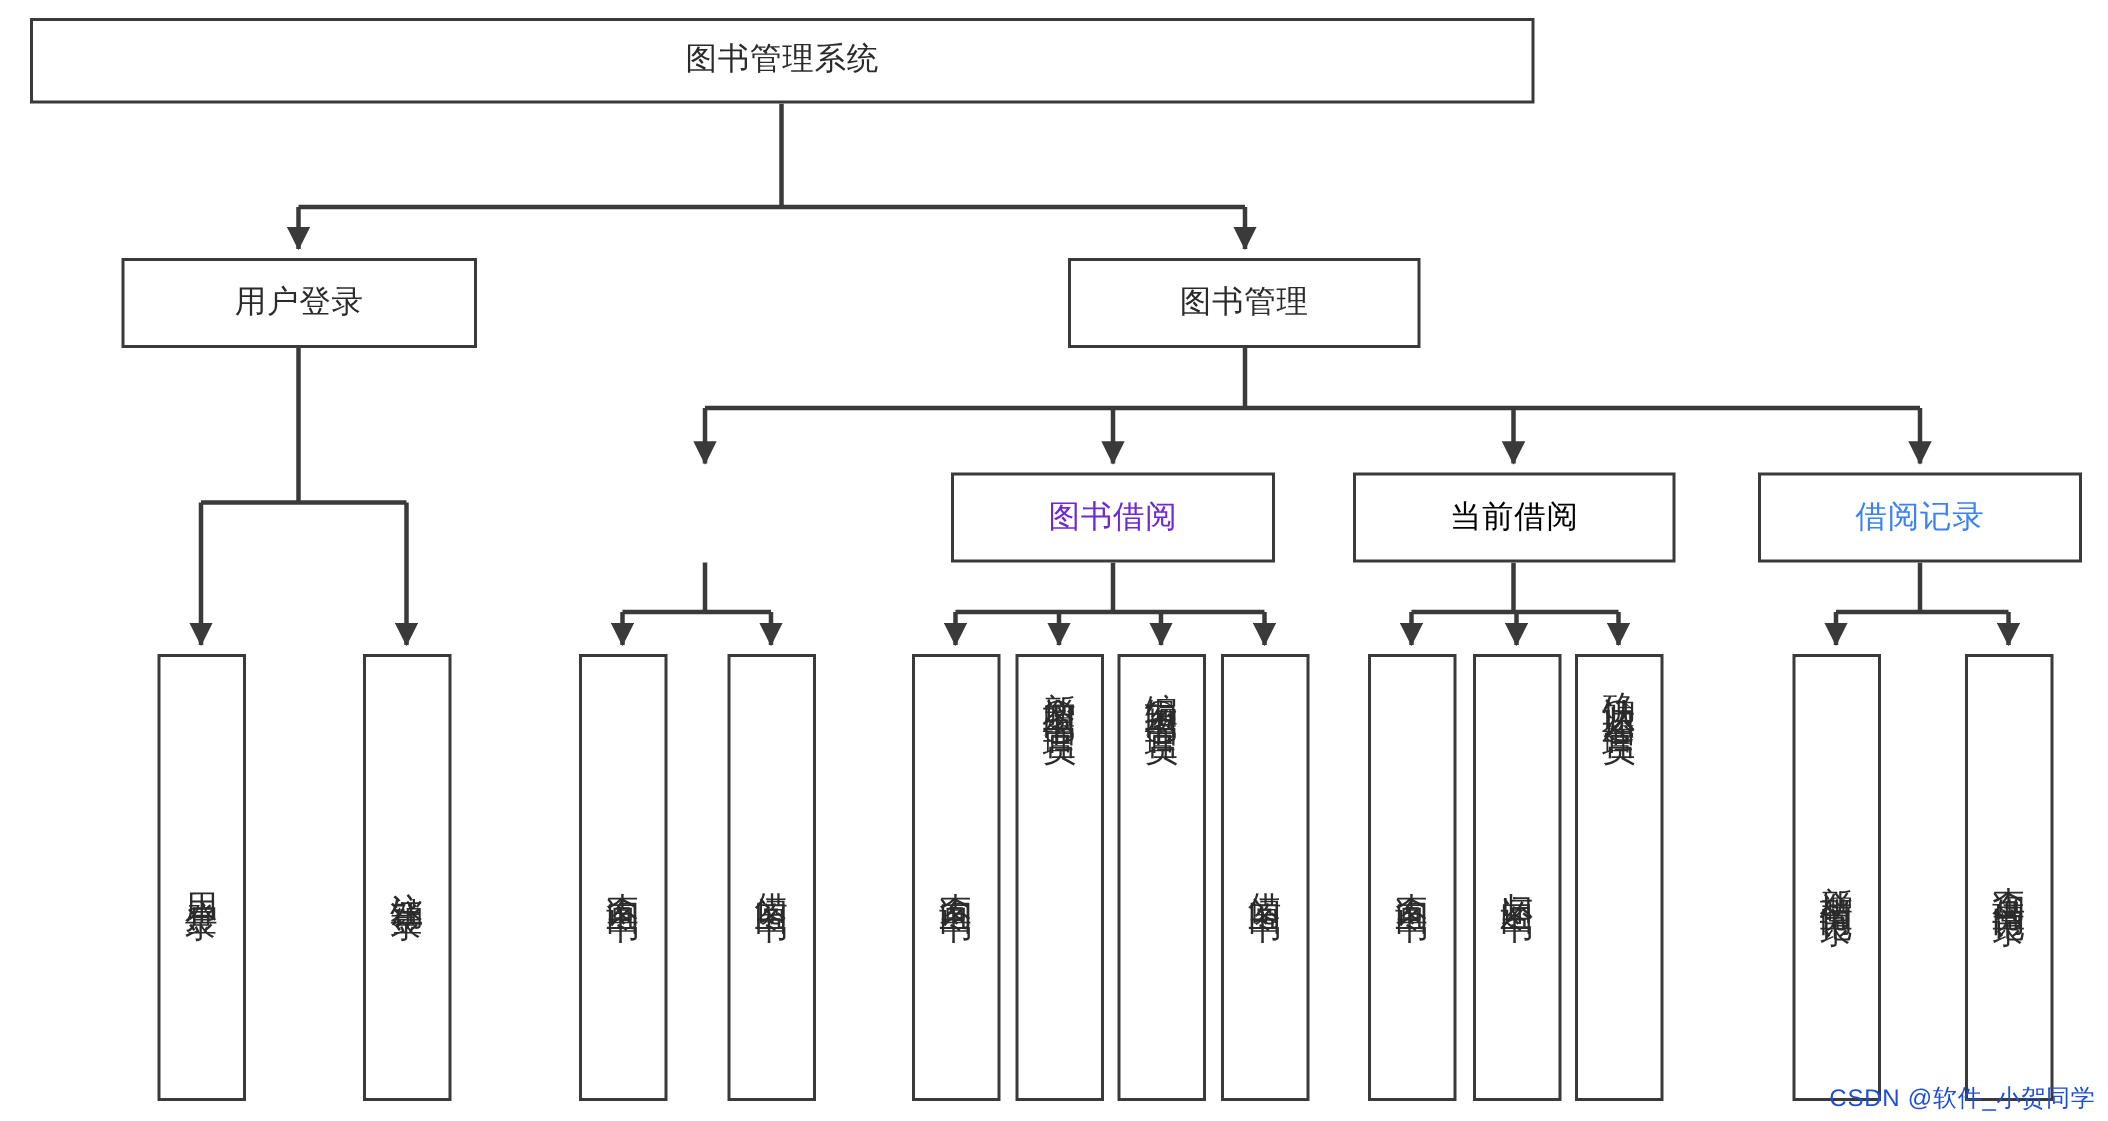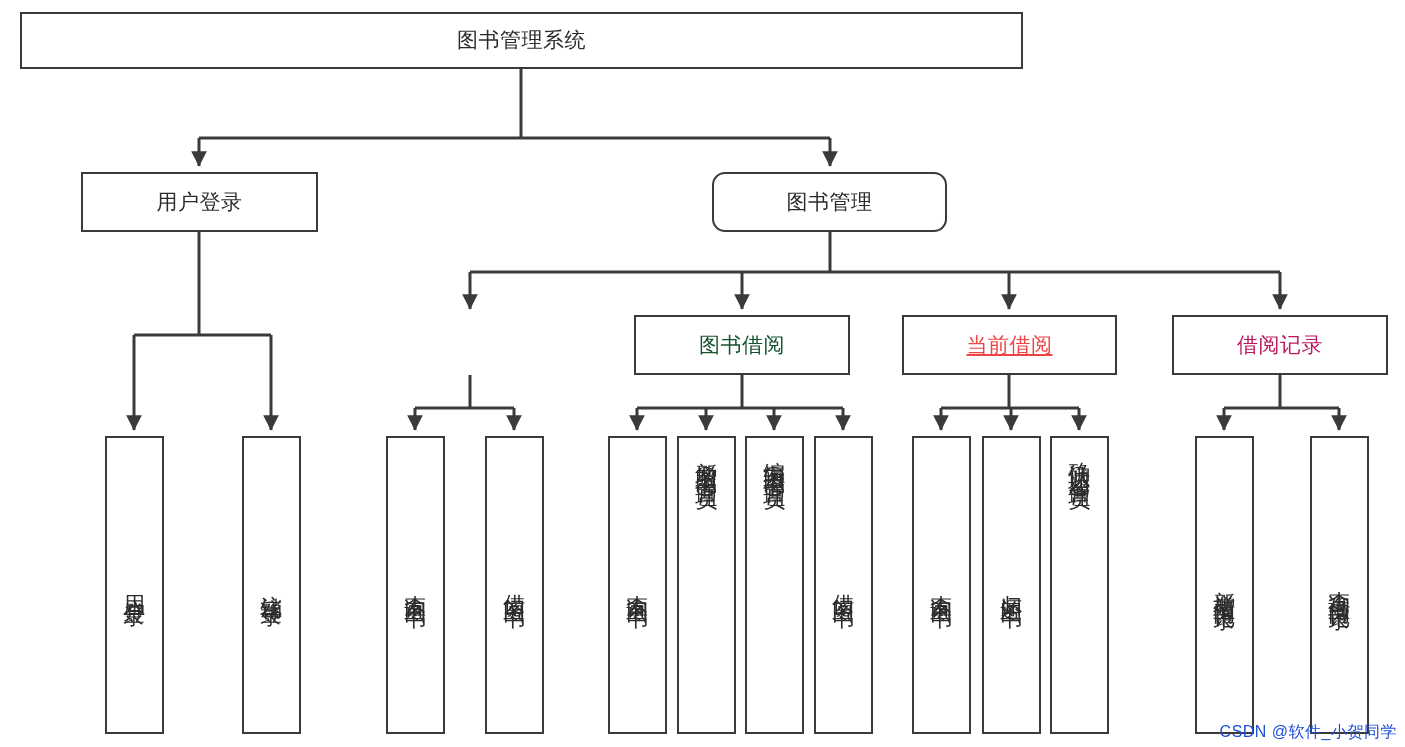--- a/index.html
+++ b/index.html
@@ -121,32 +121,32 @@
     </g>
   </svg>
 
   <div class="node" id="node-root" style="left: 20px; top: 12px; width: 1003px; height: 57px; border-color: rgb(58, 58, 58); background: rgb(255, 255, 255);">
     <span class="node-label" style="color: rgb(43, 43, 43);">图书管理系统</span>
   </div>
 
   <div class="node" id="node-user-login" style="left: 81px; top: 172px; width: 237px; height: 60px; border-color: rgb(58, 58, 58); background: rgb(255, 255, 255);">
     <span class="node-label" style="color: rgb(43, 43, 43);">用户登录</span>
   </div>
-  <div class="node" id="node-book-manage" style="left: 712px; top: 172px; width: 235px; height: 60px; border-color: rgb(58, 58, 58); background: rgb(255, 255, 255); border-radius: 13px;">
+  <div class="node" id="node-book-manage" style="left: 712px; top: 172px; width: 235px; height: 60px; border-color: rgb(58, 58, 58); background: rgb(255, 255, 255);">
     <span class="node-label" style="color: rgb(43, 43, 43);">图书管理</span>
   </div>
 
   <div class="node" id="node-book-borrow" style="left: 634px; top: 315px; width: 216px; height: 60px; border-color: rgb(58, 58, 58); background: rgb(255, 255, 255);">
-    <span class="node-label" style="color: #14532d;">图书借阅</span>
+    <span class="node-label" style="color: #6d28d9;">图书借阅</span>
   </div>
   <div class="node" id="node-current-borrow" style="left: 902px; top: 315px; width: 215px; height: 60px; border-color: rgb(58, 58, 58); background: rgb(255, 255, 255);">
-    <span class="node-label" style="color: #ef4444; text-decoration: underline;">当前借阅</span>
+    <span class="node-label" style="color: #000000;">当前借阅</span>
   </div>
   <div class="node" id="node-borrow-record" style="left: 1172px; top: 315px; width: 216px; height: 60px; border-color: rgb(58, 58, 58); background: rgb(255, 255, 255);">
-    <span class="node-label" style="color: #be185d;">借阅记录</span>
+    <span class="node-label" style="color: #3b82f6;">借阅记录</span>
   </div>
 
   <div class="node vertical centered" id="node-leaf-user-login" style="left: 105px; top: 436px; width: 59px; height: 298px; border-color: rgb(58, 58, 58); background: rgb(255, 255, 255);">
     <span class="node-label" style="color: rgb(43, 43, 43);">用户登录</span>
   </div>
   <div class="node vertical centered" id="node-leaf-logout" style="left: 242px; top: 436px; width: 59px; height: 298px; border-color: rgb(58, 58, 58); background: rgb(255, 255, 255);">
     <span class="node-label" style="color: rgb(43, 43, 43);">注销登录</span>
   </div>
   <div class="node vertical centered" id="node-leaf-query-book-1" style="left: 386px; top: 436px; width: 59px; height: 298px; border-color: rgb(58, 58, 58); background: rgb(255, 255, 255);">
     <span class="node-label" style="color: rgb(43, 43, 43);">查询图书</span>

